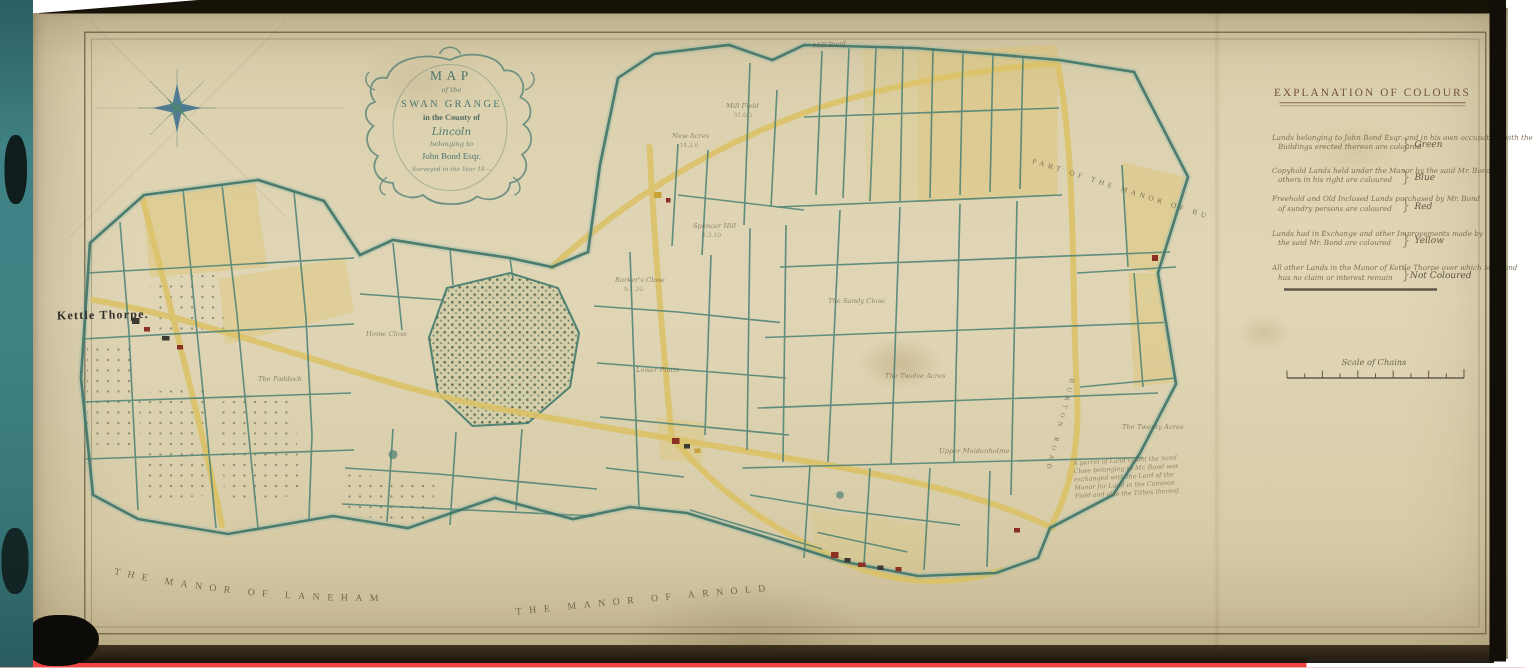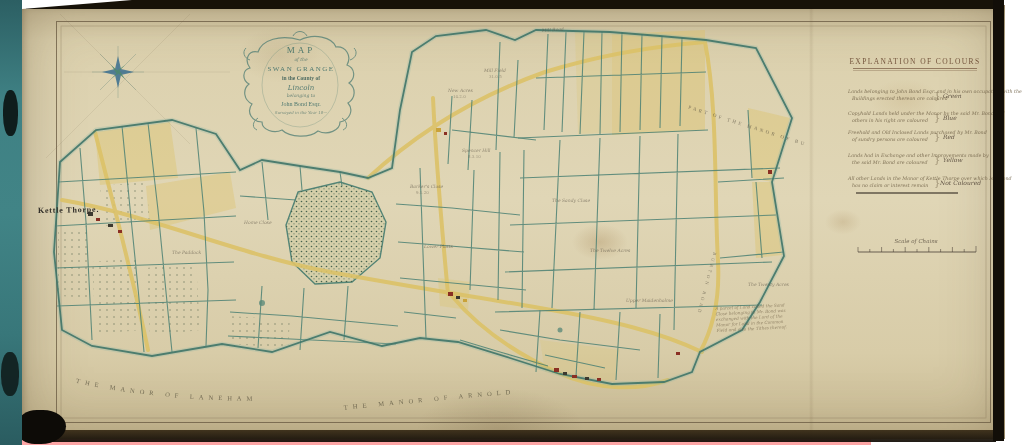--- a/index.html
+++ b/index.html
@@ -1,17 +1,17 @@
 <!DOCTYPE html>
 <html><head>
 <meta charset="utf-8">
 <style>
   html,body{margin:0;padding:0;background:#ffffff;width:1024px;height:445px;overflow:hidden;
             font-family:"Liberation Serif",serif;}
-  #stage{position:relative;width:871px;height:445px;background:#fca5a5;}
+  #stage{position:relative;width:871px;height:445px;background:#ef4444;}
 
   
   .binding{position:absolute;left:0;top:0;width:22px;height:445px;
     background:linear-gradient(180deg,#2c5f63 0%,#3f8184 22%,#418486 48%,#38777a 75%,#2a5c60 100%);}
   .blotch{position:absolute;background:#0f1d1c;border-radius:45%;}
   .b1{left:3px;top:90px;width:15px;height:46px;}
   .b2{left:1px;top:352px;width:18px;height:44px;opacity:.9;}
 
   
   .paper{position:absolute;left:22px;top:5px;width:983px;height:434px;

